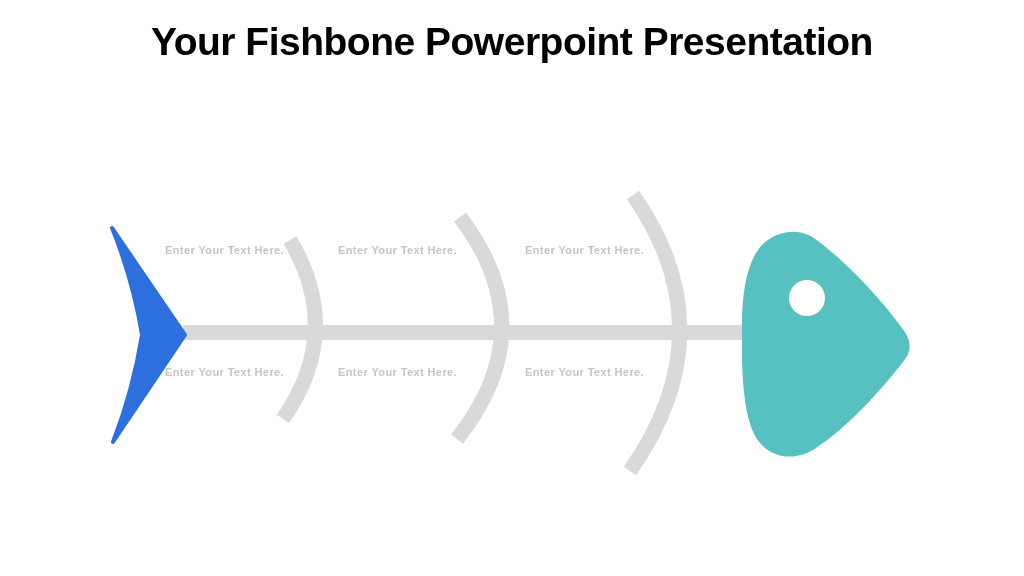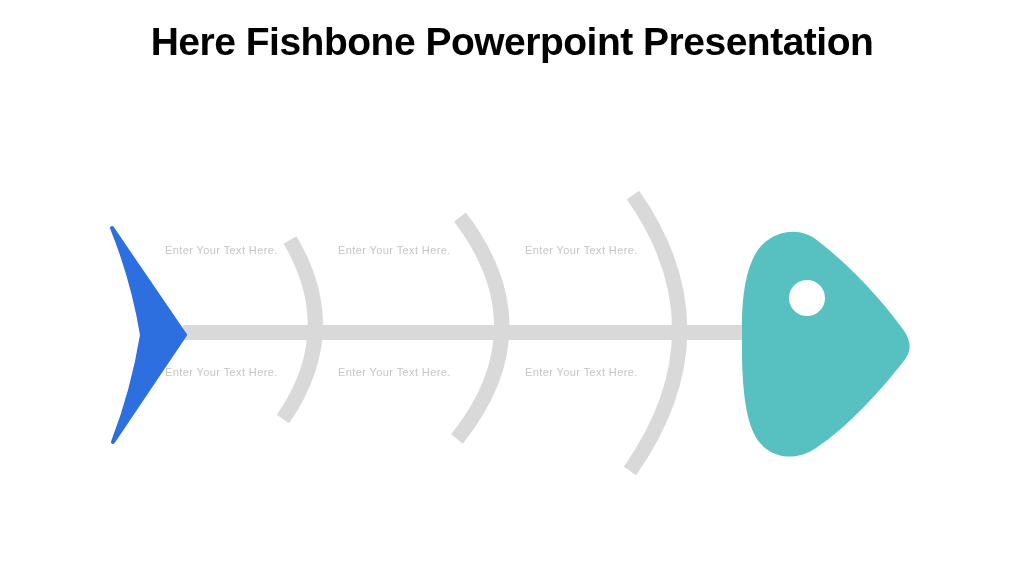--- a/index.html
+++ b/index.html
@@ -38,33 +38,34 @@
   .ph {
     position: absolute;
     width: 130px;
     height: 14px;
     font-size: 11px;
     line-height: 14px;
     letter-spacing: 0.4px;
     color: #c5c5c5;
     white-space: nowrap;
     cursor: text;
+    font-weight: bold;
   }
   .ph.row-top    { top: 243px; }
   .ph.row-bottom { top: 365px; }
   .ph.col-1 { left: 165px; }
   .ph.col-2 { left: 338px; }
   .ph.col-3 { left: 525px; }
 </style>
 </head>
 <body>
 
 <div class="slide">
 
-  <h1 class="slide-title">Here Fishbone Powerpoint Presentation</h1>
+  <h1 class="slide-title">Your Fishbone Powerpoint Presentation</h1>
 
   <svg class="fishbone-svg" viewBox="0 0 1024 576" xmlns="http://www.w3.org/2000/svg">
 
     <rect x="183" y="325" width="577" height="15" fill="#d9d9d9"></rect>
 
     <path d="M 290 240 Q 344 331 283 419" fill="none" stroke-width="15" stroke="#d9d9d9"></path>
     <path d="M 460 217 Q 545 329 457 439" fill="none" stroke-width="15" stroke="#d9d9d9"></path>
     <path d="M 633 195 Q 728 331 630 471" fill="none" stroke-width="15" stroke="#d9d9d9"></path>
 
     <path d="M 112 228 L 185 335 L 113 442 Q 133 390 142 335 Q 133 280 112 228 Z" stroke-width="4" stroke-linejoin="round" fill="#2e6fe0" stroke="#2e6fe0"></path>

